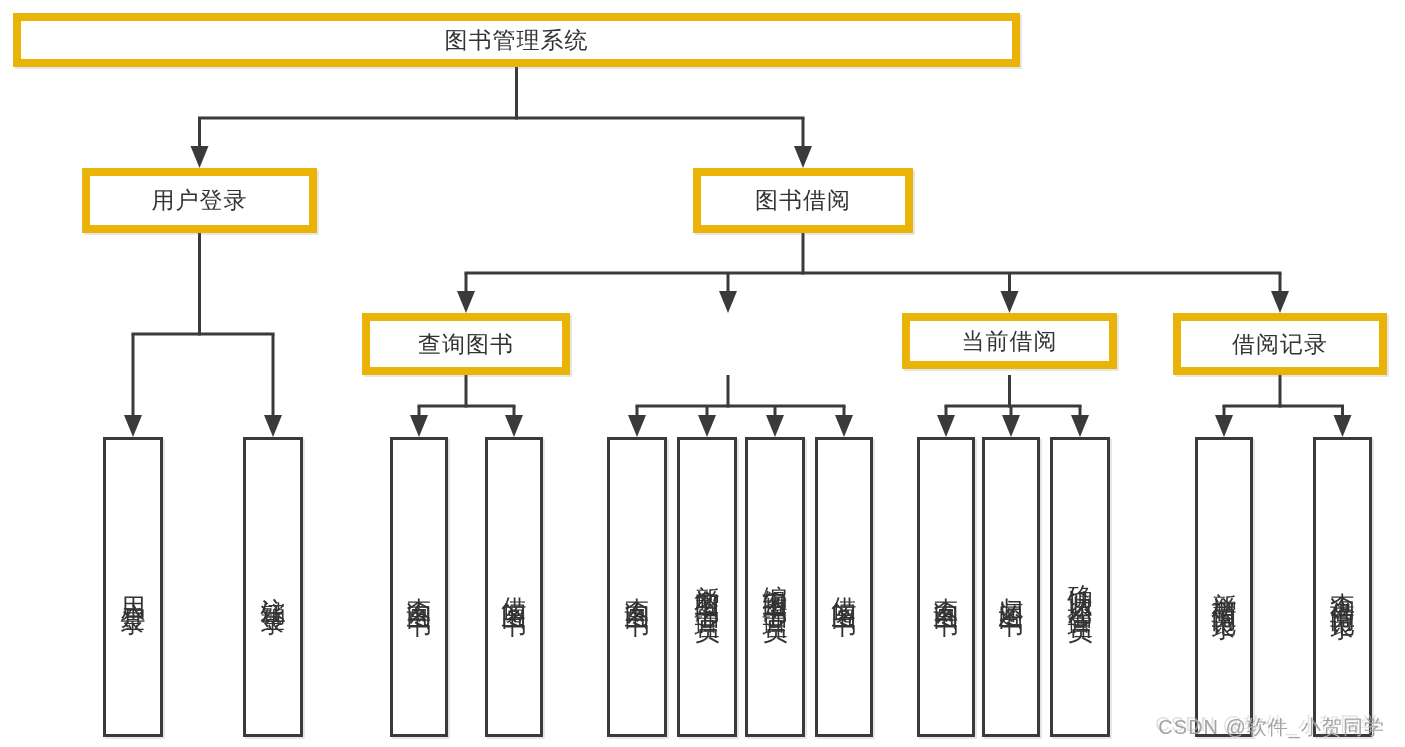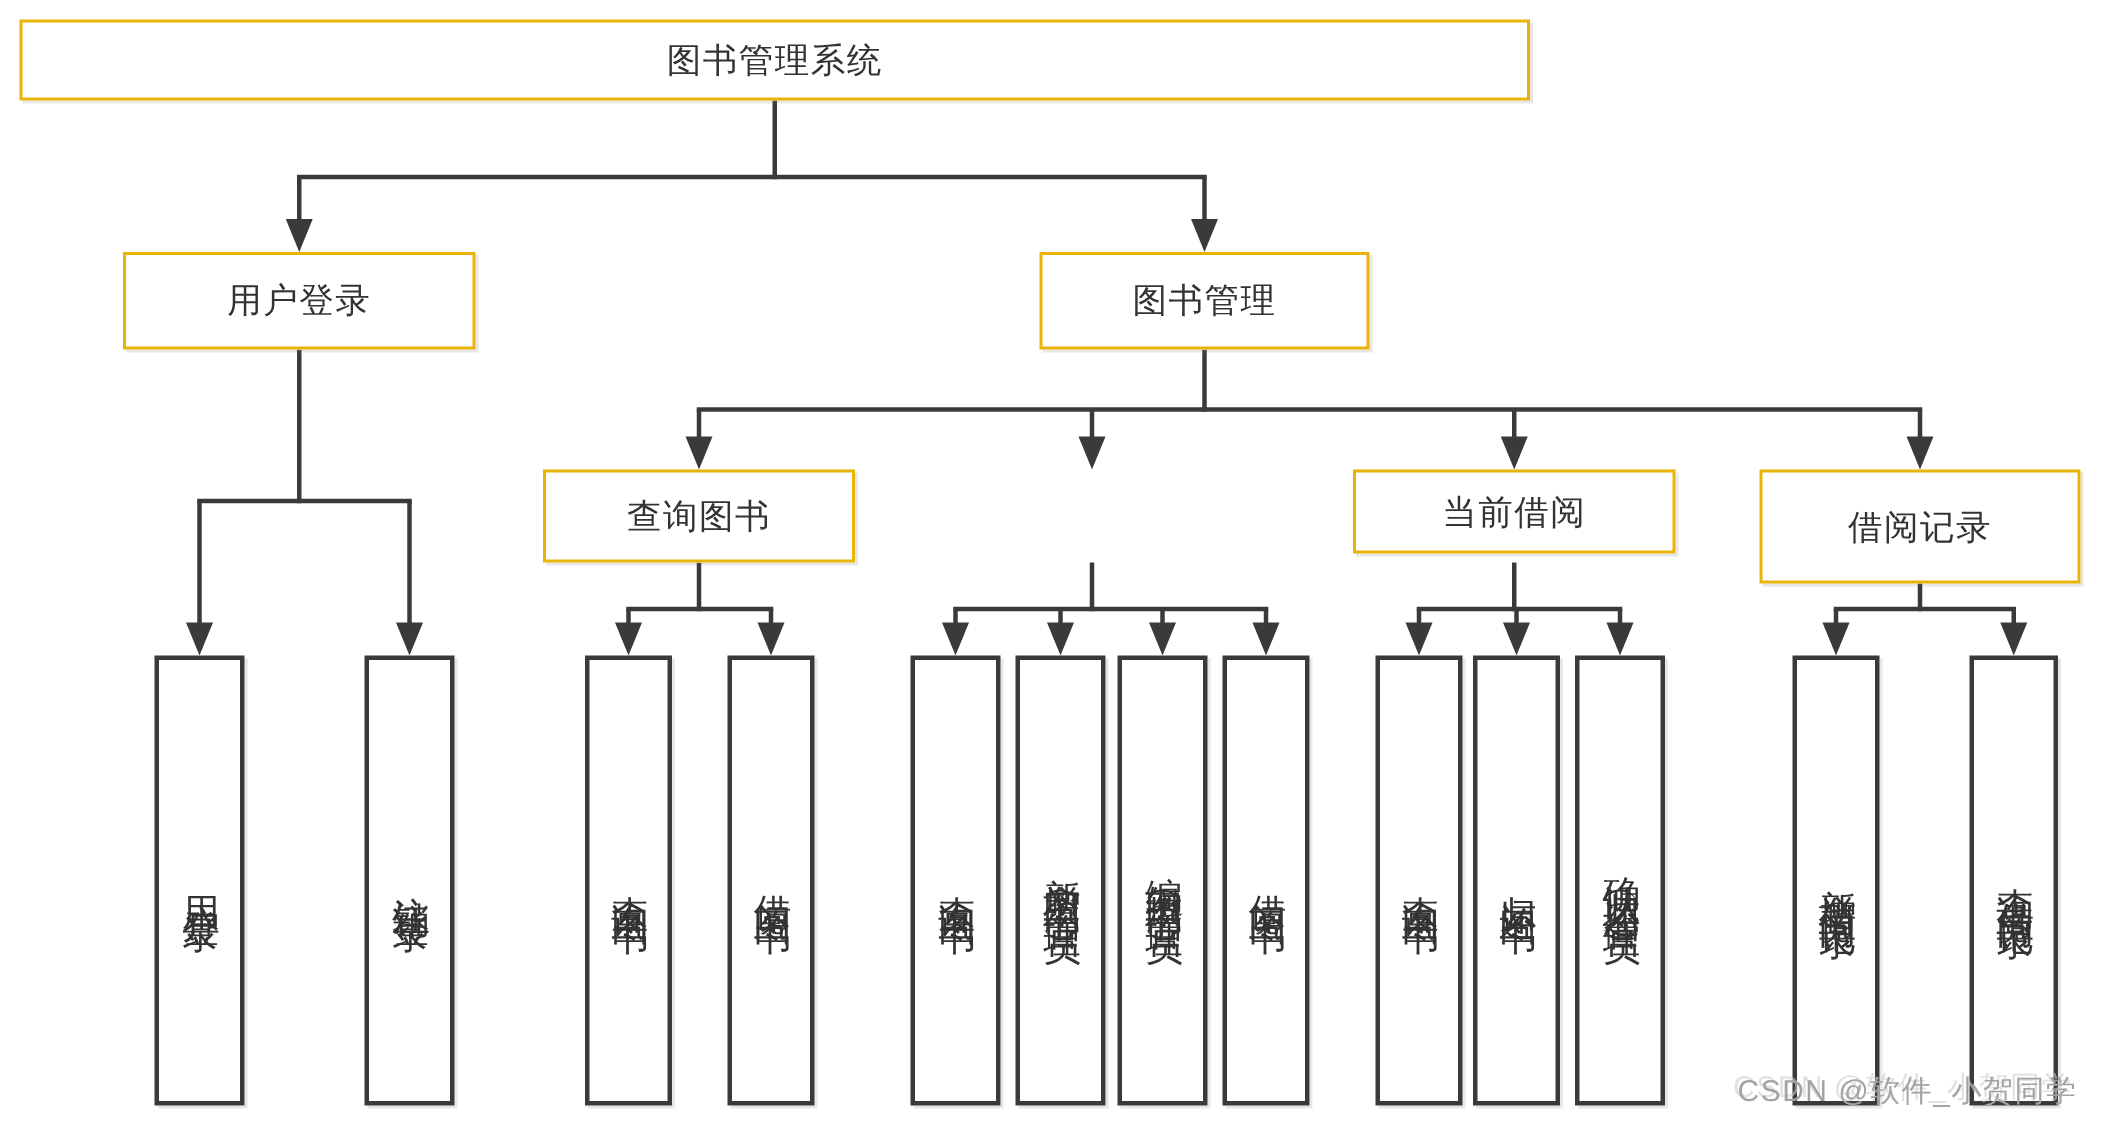--- a/index.html
+++ b/index.html
@@ -25,21 +25,21 @@
     stroke: #3a3a3a;
     stroke-width: 3;
   }
   svg.connectors polygon {
     fill: #3a3a3a;
     stroke: none;
   }
   .hbox {
     position: absolute;
     box-sizing: border-box;
-    border: 2px solid #eab308;
+    border: 8px solid #eab308;
     background: #ffffff;
     display: flex;
     align-items: center;
     justify-content: center;
     box-shadow: 2px 2px 0 rgba(120,120,120,0.18);
   }
   .hbox .hlabel {
     font-size: 23px;
     letter-spacing: 1px;
     color: #333333;
@@ -153,30 +153,30 @@
   </svg>
 
   <div class="hbox" style="left:13px; top:13px; width:1007px; height:54px;">
     <span class="hlabel">图书管理系统</span>
   </div>
 
   <div class="hbox" style="left:82px; top:168px; width:235px; height:65px;">
     <span class="hlabel">用户登录</span>
   </div>
   <div class="hbox" style="left:693px; top:168px; width:220px; height:65px;">
-    <span class="hlabel">图书管理</span>
+    <span class="hlabel">图书借阅</span>
   </div>
 
   <div class="hbox" style="left:362px; top:313px; width:208px; height:62px;">
     <span class="hlabel">查询图书</span>
   </div>
   <div class="hbox" style="left:902px; top:313px; width:215px; height:56px;">
     <span class="hlabel">当前借阅</span>
   </div>
-  <div class="hbox" style="left:1173px; top:313px; width:214px; height:76px;">
+  <div class="hbox" style="left:1173px; top:313px; width:214px; height:62px;">
     <span class="hlabel">借阅记录</span>
   </div>
 
   <div class="vbox" style="left:103px; width:60px;">
     <span class="vlabel">用户登录</span>
   </div>
   <div class="vbox" style="left:243px; width:60px;">
     <span class="vlabel">注销登录</span>
   </div>
 

